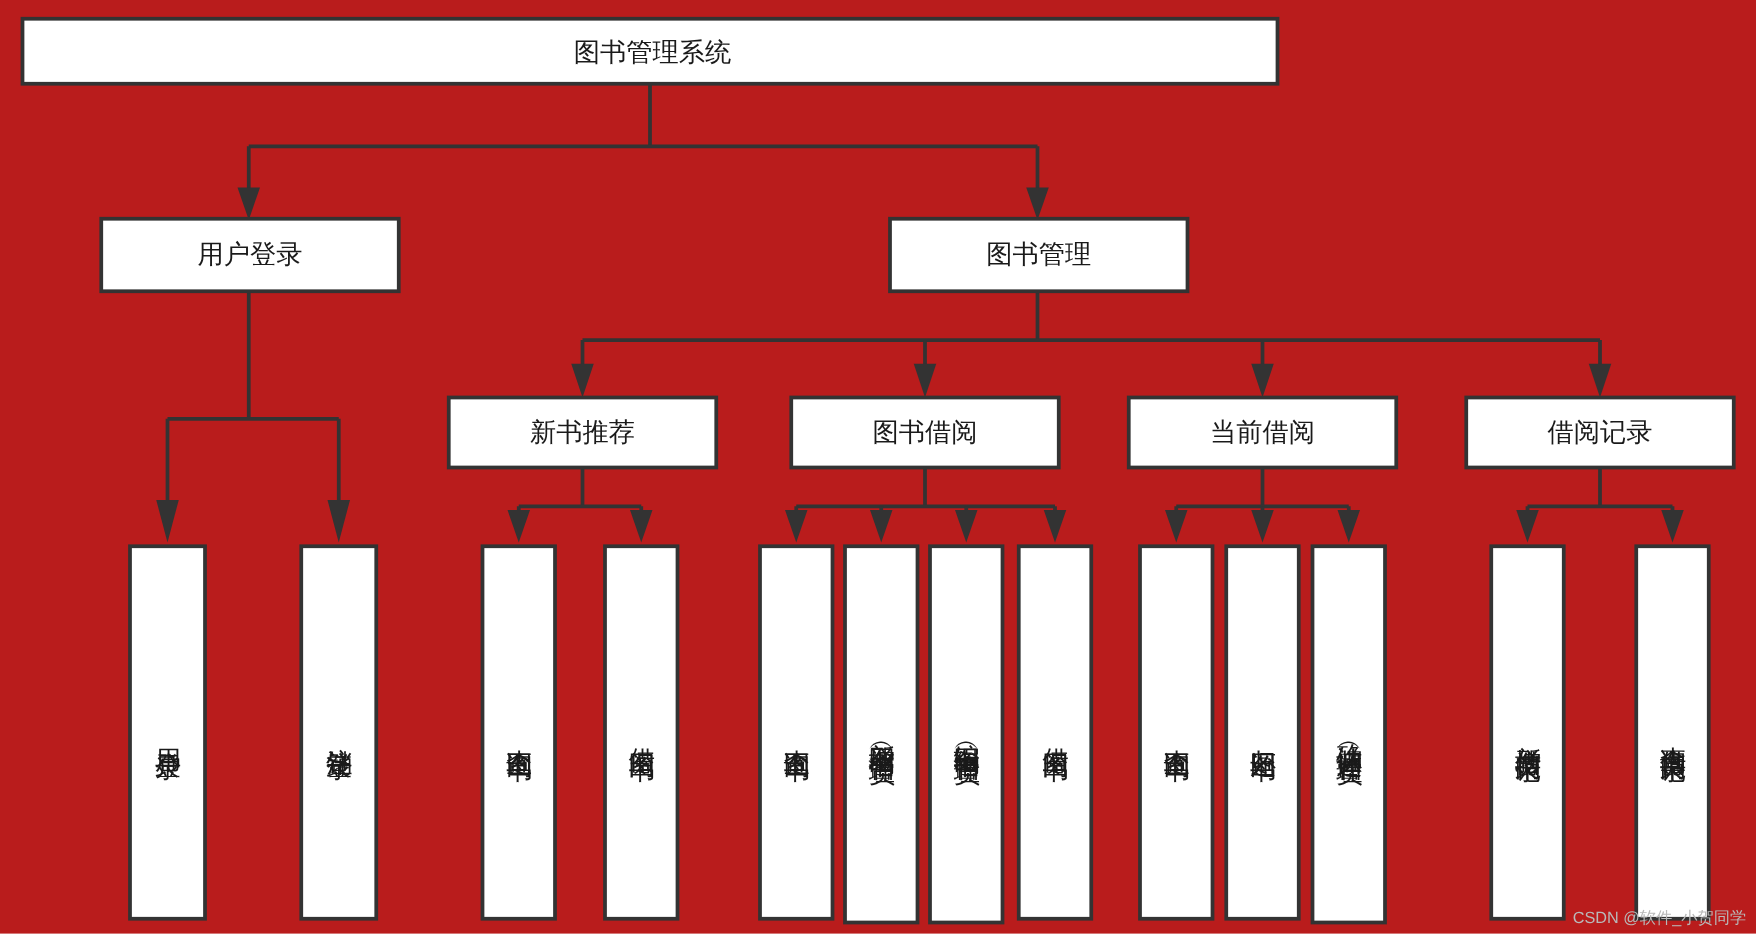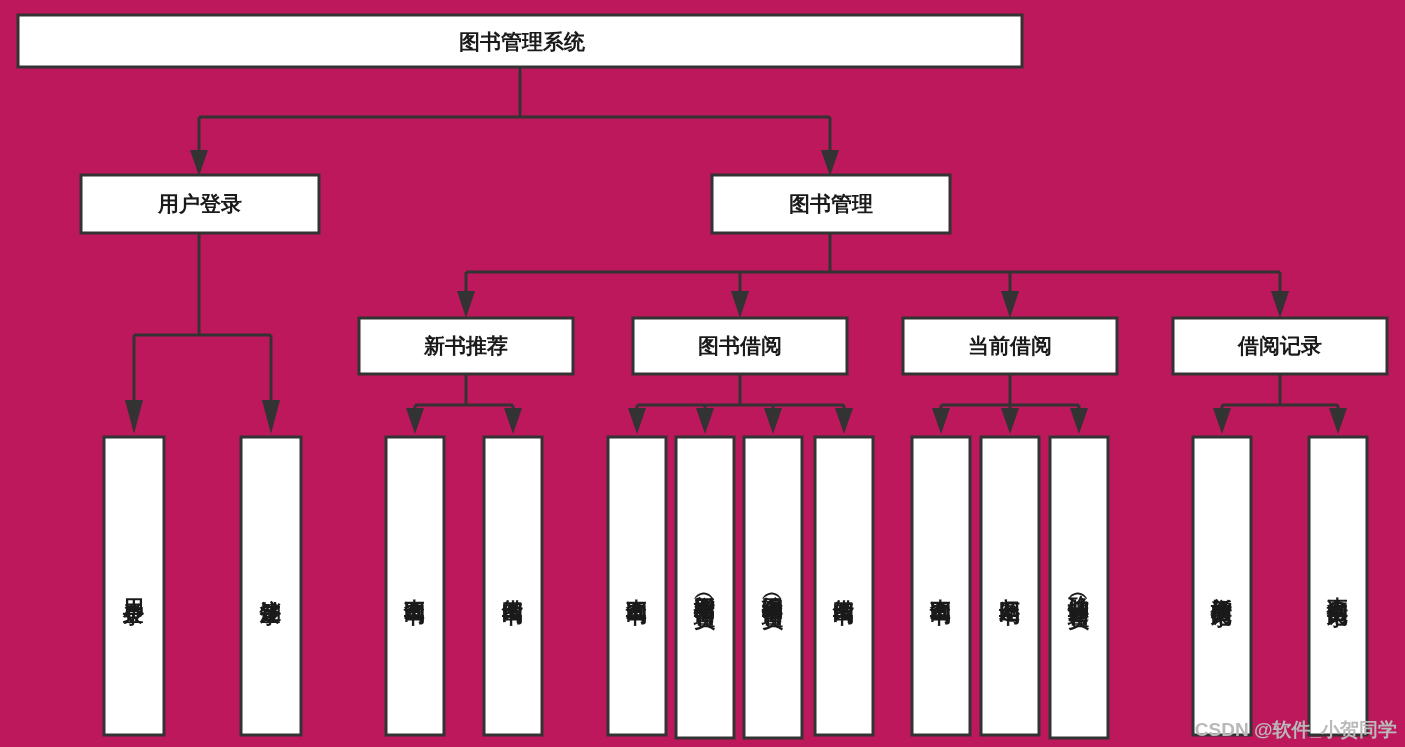--- a/index.html
+++ b/index.html
@@ -8,23 +8,22 @@
     padding: 0;
     background: #ffffff;
   }
   body {
     font-family: "Liberation Sans", "DejaVu Sans", sans-serif;
   }
   #diagram-root {
     position: relative;
     width: 1405px;
     height: 747px;
-    background: #be185d;
+    background: #b91c1c;
     overflow: hidden;
-    font-weight: bold;
   }
   svg.diagram-canvas {
     position: absolute;
     left: 0;
     top: 0;
     width: 1405px;
     height: 747px;
     display: block;
   }
   .node-box {
@@ -57,21 +56,21 @@
     text-orientation: upright;
     glyph-orientation-vertical: 0;
     text-anchor: middle;
     letter-spacing: 2px;
   }
   .watermark-text {
     position: absolute;
     right: 8px;
     bottom: 4px;
     font-family: "Liberation Sans", "DejaVu Sans", sans-serif;
-    font-size: 19px;
+    font-size: 13px;
     color: #b9b9b9;
     white-space: nowrap;
     pointer-events: none;
     user-select: none;
   }
 </style>
 </head>
 <body>
 
 <div id="diagram-root">

